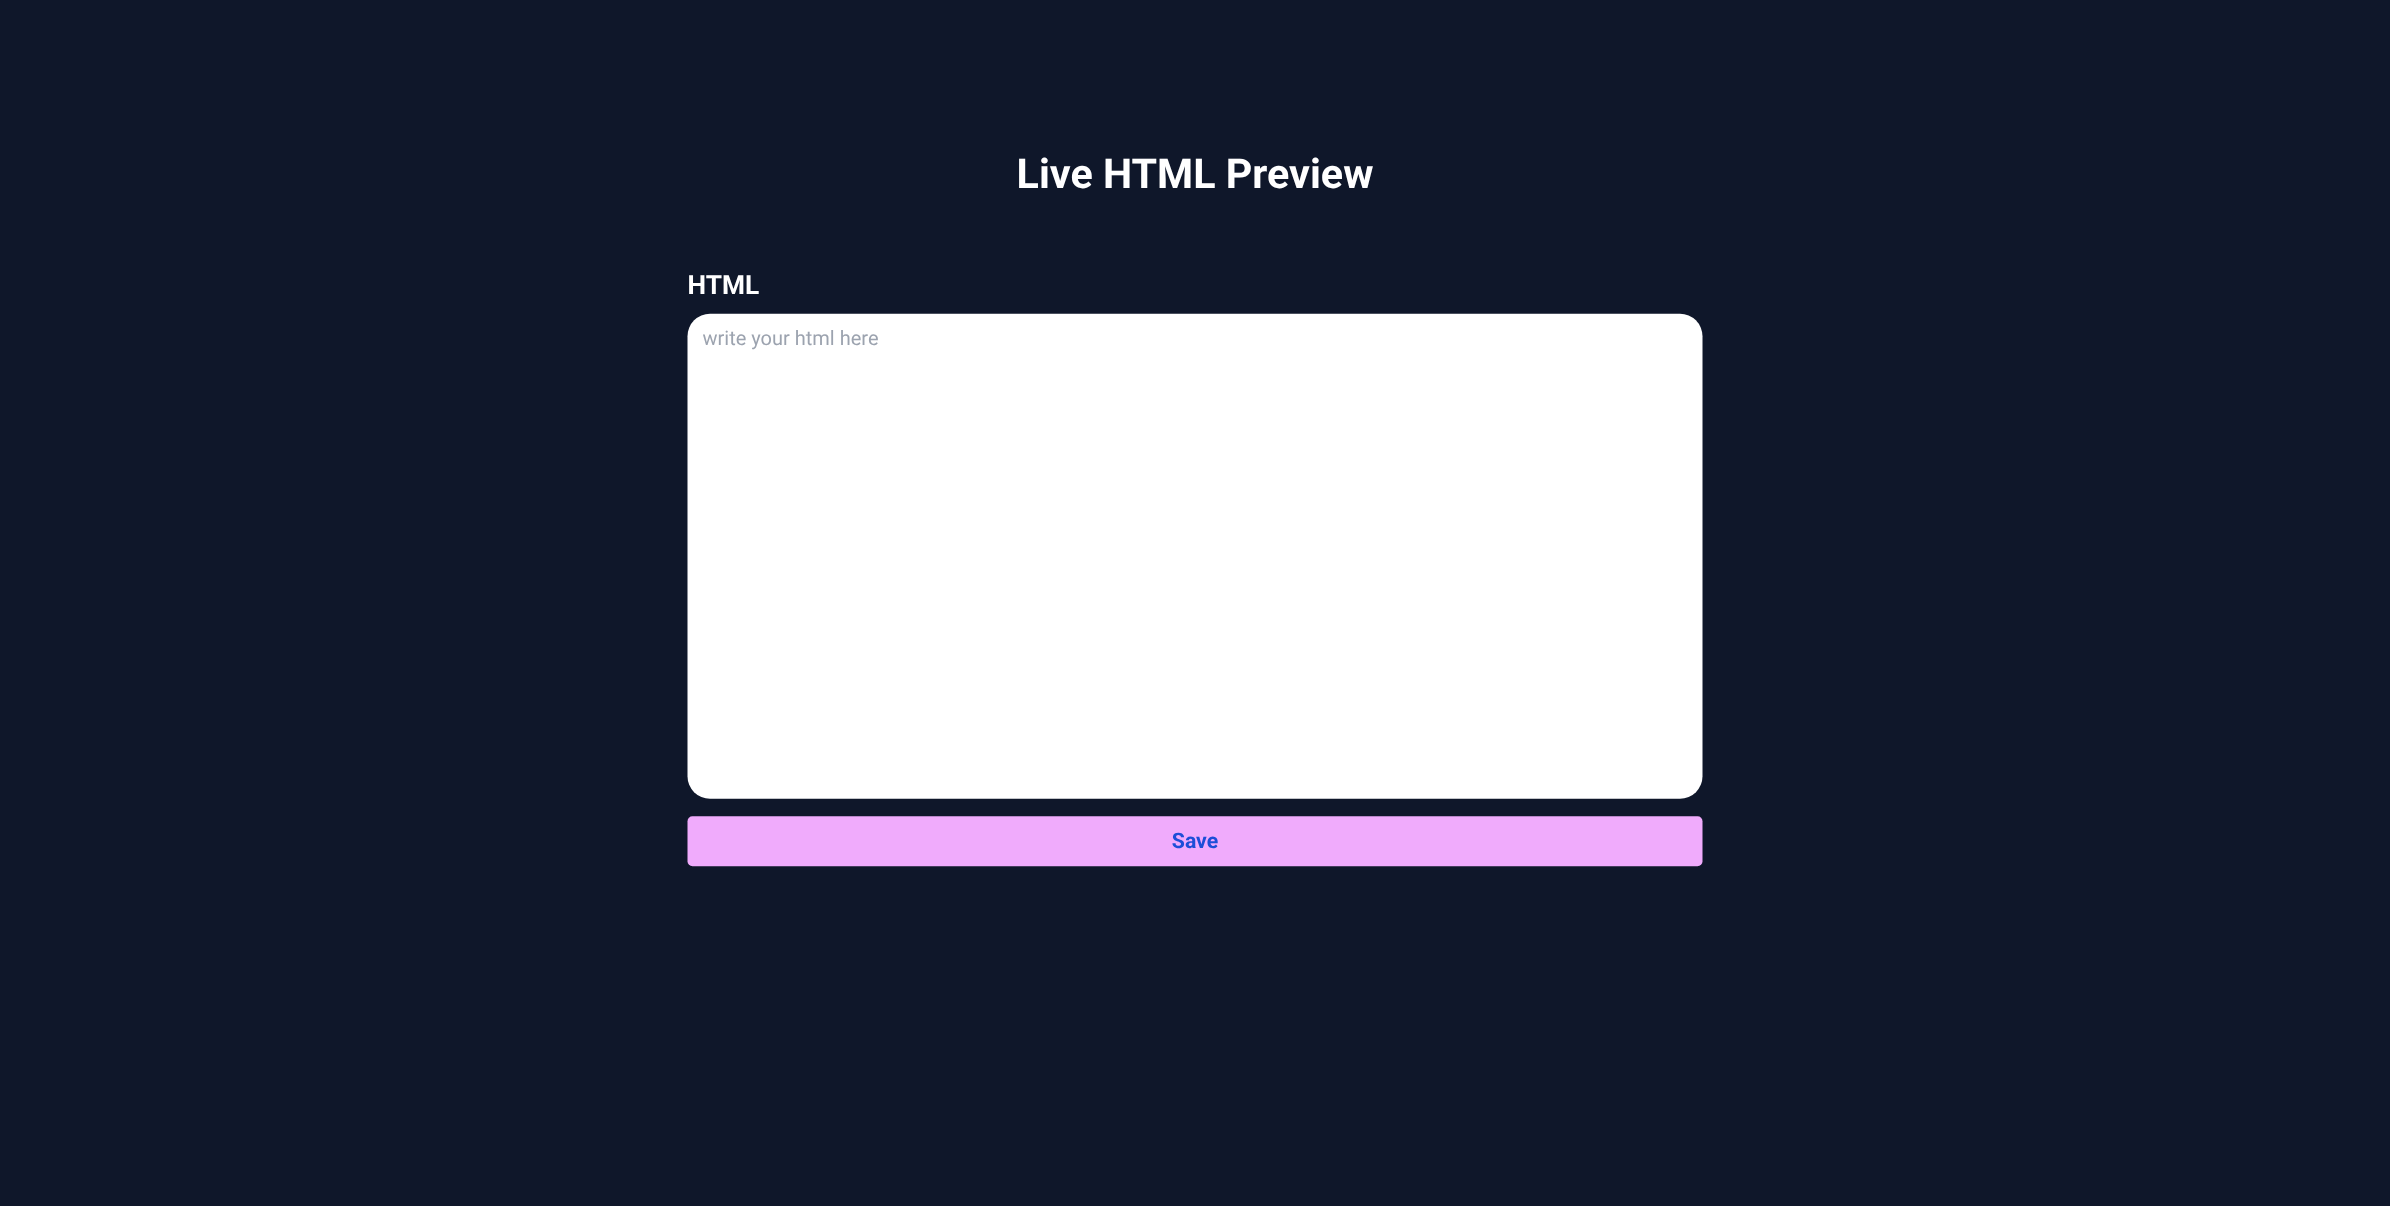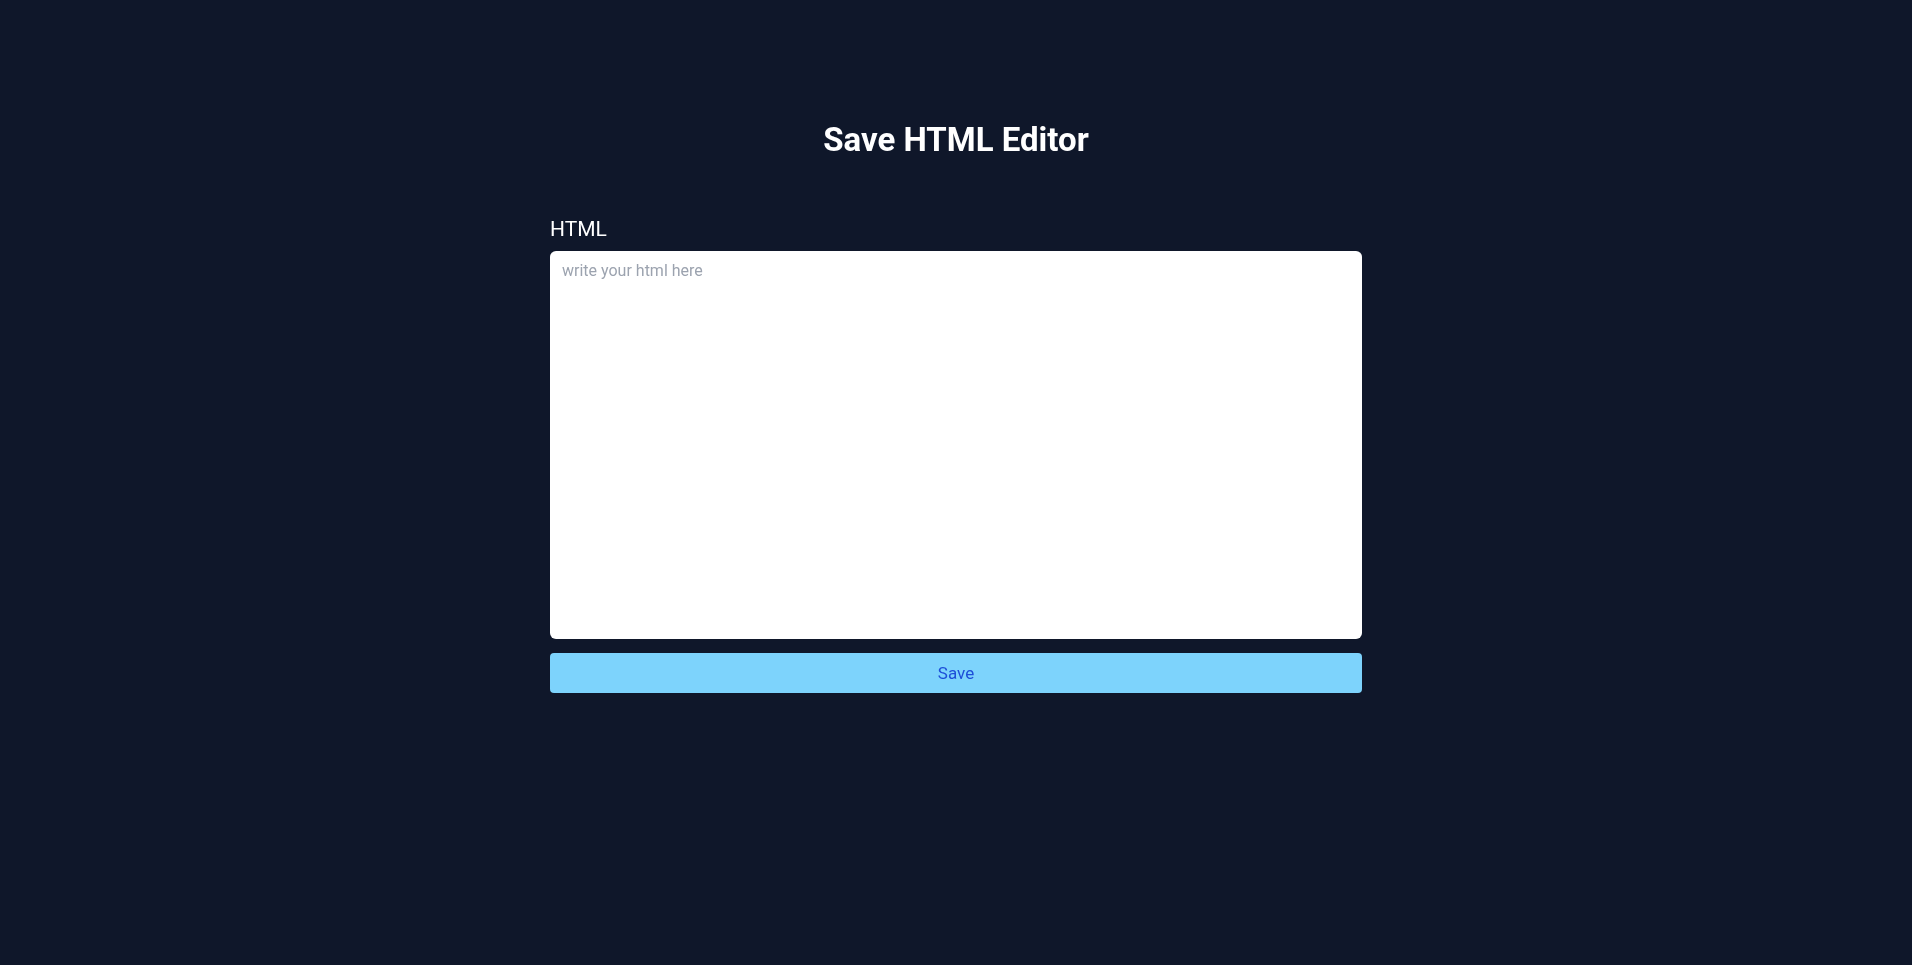--- a/index.html
+++ b/index.html
@@ -28,65 +28,65 @@
       display: flex;
       gap: 16px;
     }
     .editor-column {
       flex: 1;
       display: flex;
       flex-direction: column;
     }
     .column-label {
       font-size: 21px;
-      font-weight: 400;
+      font-weight: 700;
       margin-bottom: 10px;
     }
     .html-textarea {
       width: 100%;
       height: 388px;
       background-color: #ffffff;
       border: none;
-      border-radius: 6px;
+      border-radius: 18px;
       padding: 10px 12px;
       font-size: 16px;
       font-family: inherit;
       color: #1e293b;
       resize: none;
       outline: none;
     }
     .html-textarea::placeholder {
       color: #9ca3af;
     }
     .preview-panel {
       width: 100%;
       height: 388px;
       background-color: #ffffff;
       border-radius: 6px;
       padding: 10px 12px;
       color: #1e293b;
     }
     .save-button {
       margin-top: 14px;
-      background-color: #7dd3fc;
+      background-color: #f0abfc;
       color: #1d4ed8;
       border: none;
       border-radius: 4px;
       padding: 10px 0;
       font-size: 17px;
-      font-weight: 400;
+      font-weight: 700;
       cursor: pointer;
       font-family: inherit;
     }
   </style>
 </head>
 <body>
 
 <div class="container">
-  <h1 class="page-title">Save HTML Editor</h1>
+  <h1 class="page-title">Live HTML Preview</h1>
 
   <div class="editor-wrapper">
     <div class="editor-column">
       <div class="column-label">HTML</div>
       <textarea class="html-textarea" placeholder="write your html here" style=""></textarea>
       <button class="save-button">Save</button>
     </div>
 
   </div>
 </div>

